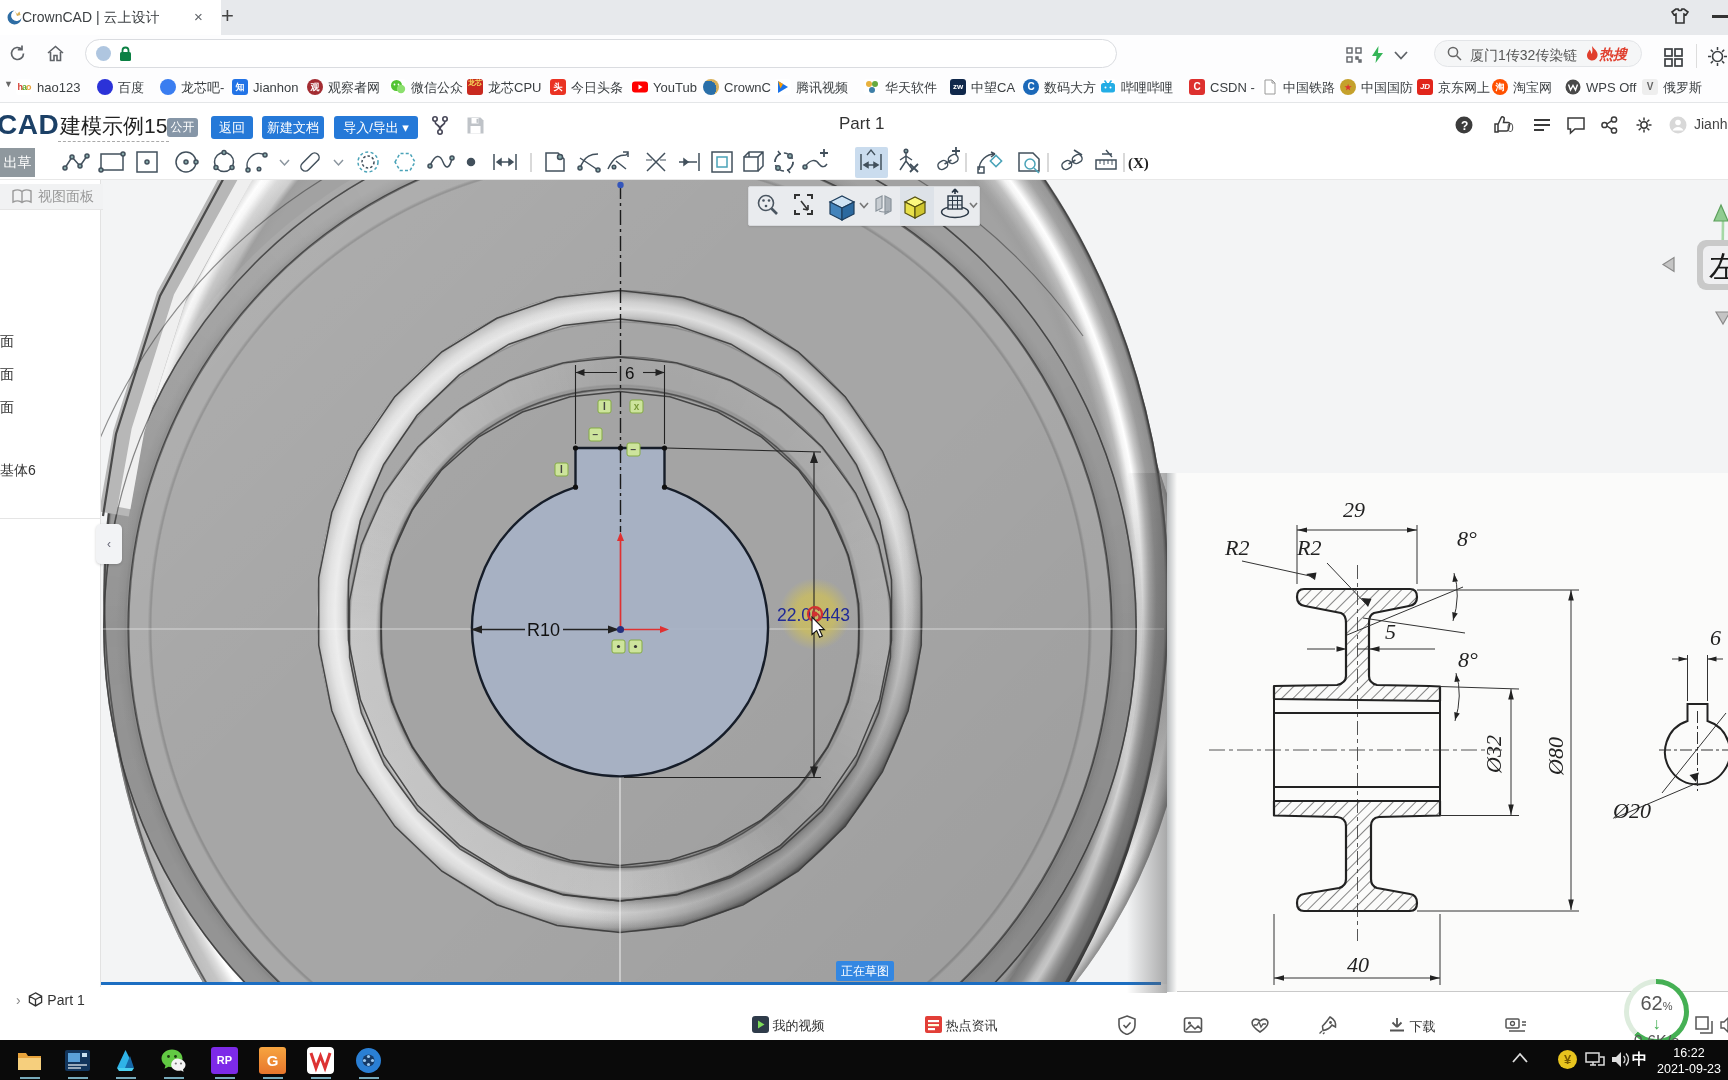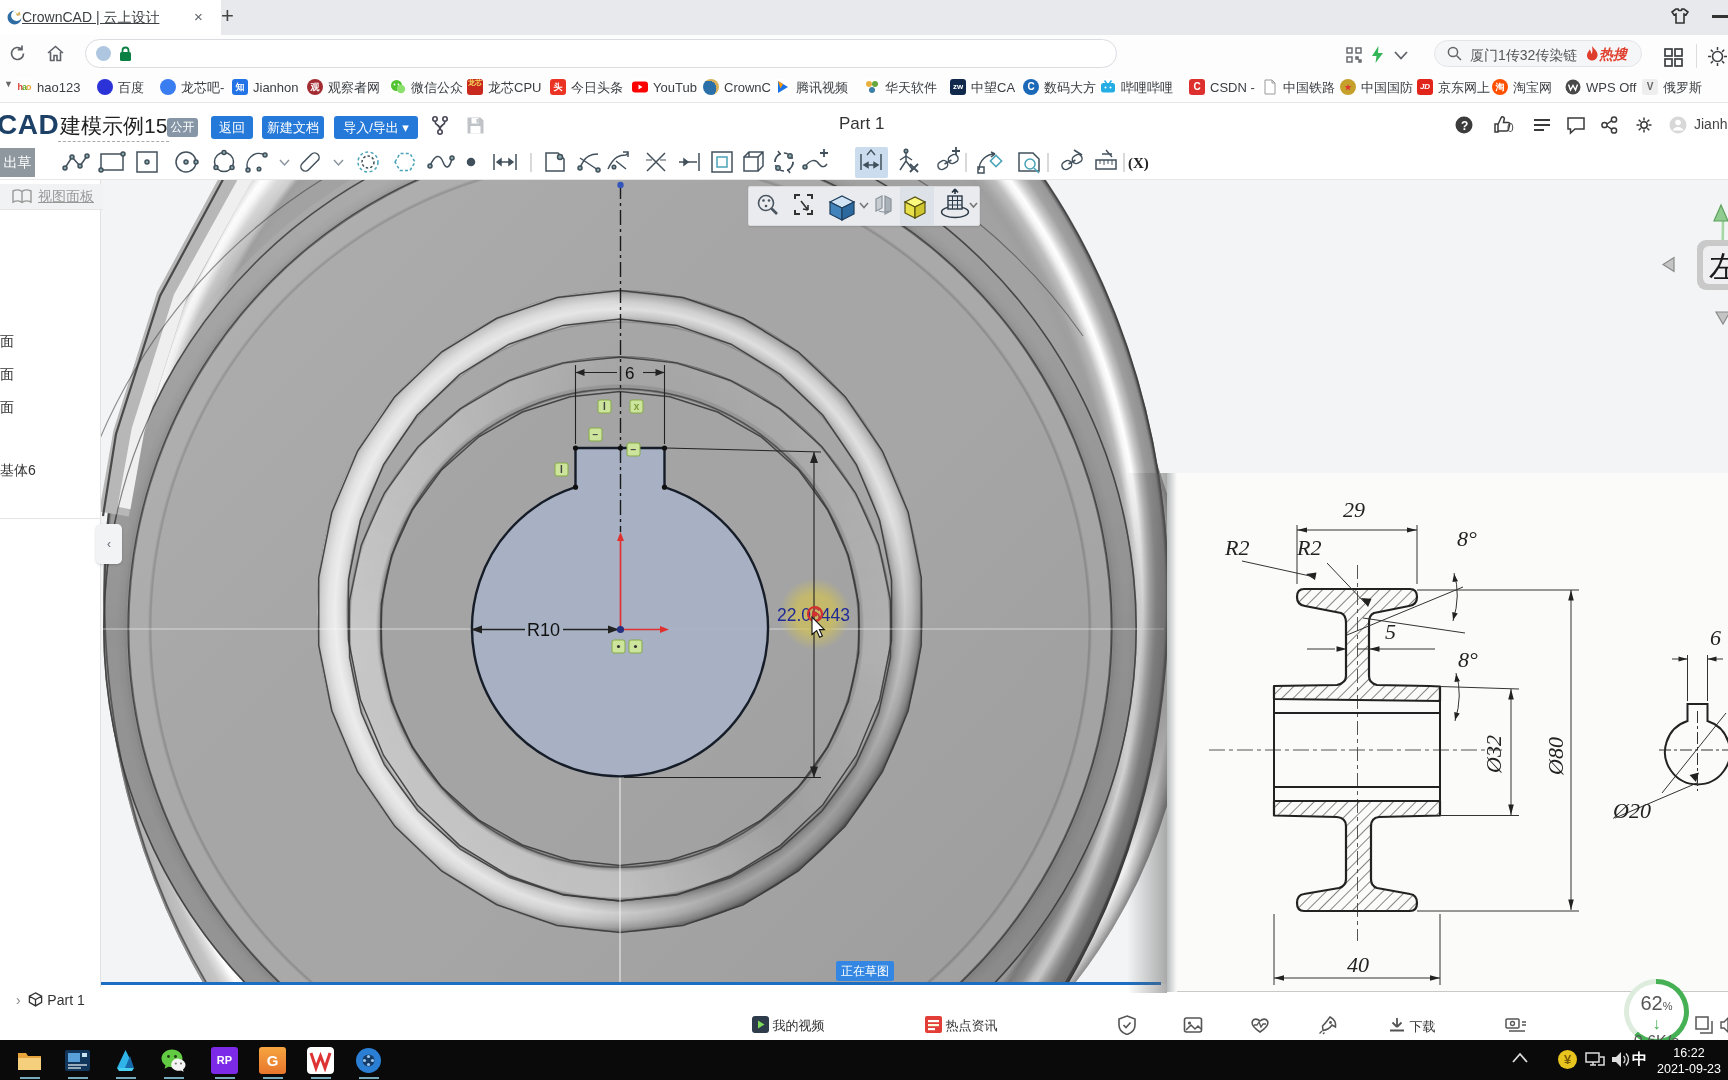--- a/index.html
+++ b/index.html
@@ -2,21 +2,21 @@
 <html><head><meta charset="utf-8">
 <style>
 html,body{margin:0;padding:0;width:1728px;height:1080px;overflow:hidden;background:#fff;
 font-family:"Liberation Sans",sans-serif;}
 *{box-sizing:border-box;}
 .abs{position:absolute;}
 #page{position:relative;width:1728px;height:1080px;}
 
 #tabbar{left:0;top:0;width:1728px;height:35px;background:#e7e9ec;}
 #tab{left:0;top:0;width:221px;height:35px;background:#fff;}
-#tabtitle{left:22px;top:9px;font-size:14px;color:#3c4043;text-decoration:underline;}
+#tabtitle{left:22px;top:9px;font-size:14px;color:#3c4043;}
 #tabx{left:194px;top:8px;font-size:15px;color:#5f6368;}
 #newtab{left:221px;top:3px;font-size:22px;color:#444;font-weight:400;}
 #shirt{left:1670px;top:6px;}
 #winmin{left:1712px;top:15px;width:16px;height:3px;background:#333;}
 #addr{left:0;top:35px;width:1728px;height:37px;background:#fdfdfe;}
 #urlbox{left:85px;top:39px;width:1032px;height:29px;border:1px solid #dadce0;border-radius:15px;background:#fff;}
 #url{left:140px;top:45px;font-size:15px;color:#202124;white-space:nowrap;}
 #searchbox{left:1434px;top:40px;width:208px;height:27px;background:#f5f6f7;border:1px solid #e3e5e8;border-radius:14px;}
 #bookmarks{left:0;top:72px;width:1728px;height:31px;background:#fdfdfe;border-bottom:1px solid #e4e6e8;}
 .bm{position:absolute;top:79px;height:17px;font-size:13px;color:#3c4043;white-space:nowrap;}
@@ -31,21 +31,21 @@
 #jianh{left:1694px;top:116px;font-size:14px;color:#444;text-align:right;}
 
 #cadtb{left:0;top:145px;width:1728px;height:35px;background:#fff;border-bottom:1px solid #e8e8e8;}
 #exitbtn{left:0;top:148px;width:35px;height:29px;background:#8f989e;color:#fff;font-size:14px;line-height:29px;text-align:center;}
 #selbg{left:855px;top:147px;width:33px;height:31px;background:#cadcee;border-radius:2px;}
 
 #vp{left:0;top:180px;width:1728px;height:804px;background:#f3f4f5;overflow:hidden;}
 .ring{position:absolute;border-radius:50%;}
 
 #lpanel{left:0;top:180px;width:101px;height:860px;background:#fff;border-right:1px solid #e2e2e2;}
-#vpanel-h{left:12px;top:188px;font-size:14px;color:#999;text-decoration:underline;}
+#vpanel-h{left:12px;top:188px;font-size:14px;color:#999;}
 #vpchip{left:0px;top:184px;width:103px;height:26px;background:#f1f2f3;border-bottom:1px solid #e6e6e6;}
 .titem{position:absolute;left:0px;font-size:14px;color:#333;}
 #ldiv{left:0;top:518px;width:101px;height:1px;background:#e5e5e5;}
 #collapse{left:96px;top:524px;width:26px;height:40px;background:#f2f3f5;border-radius:5px;box-shadow:0 1px 3px rgba(0,0,0,.18);color:#667;font-size:12px;text-align:center;line-height:40px;}
 
 #vtb{left:748px;top:186px;width:232px;height:40px;background:#e9ebee;border:1px solid #d8dadd;border-radius:2px;box-shadow:0 1px 2px rgba(0,0,0,.1);}
 #vtbsel{left:900px;top:187px;width:34px;height:38px;background:#dde2e8;}
 
 #sketchbadge{left:836px;top:961px;width:58px;height:20px;background:#3387e2;border-radius:2px;color:#fff;font-size:12px;text-align:center;line-height:20px;}
 #blueline{left:101px;top:982px;width:1060px;height:3px;background:#1c6ec2;}

